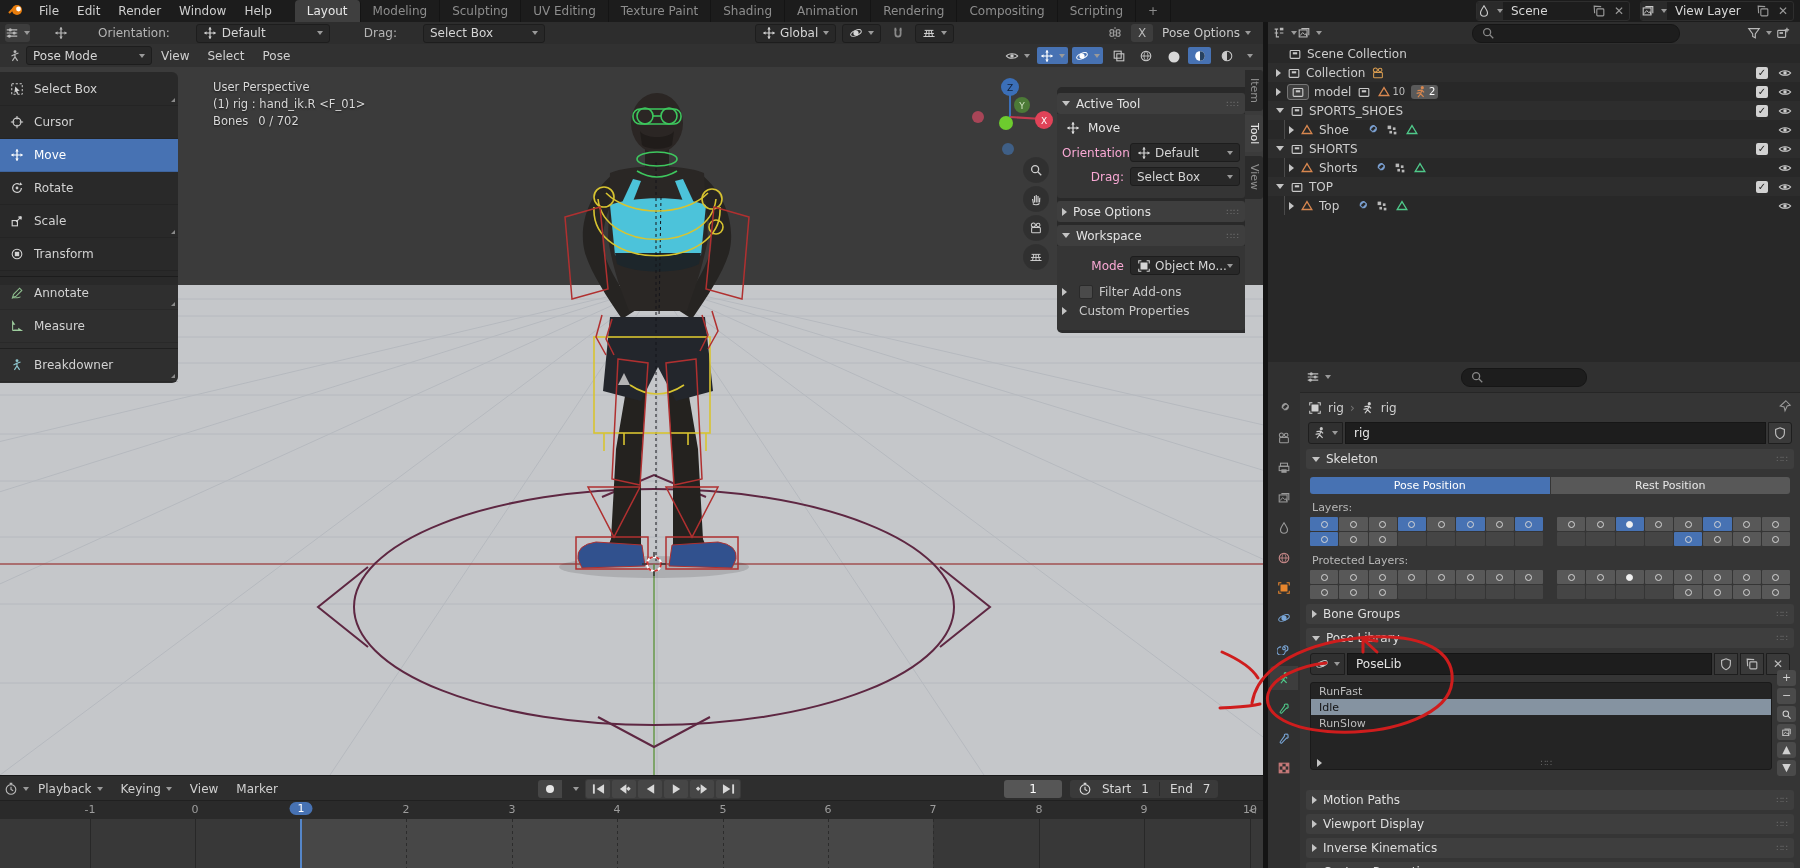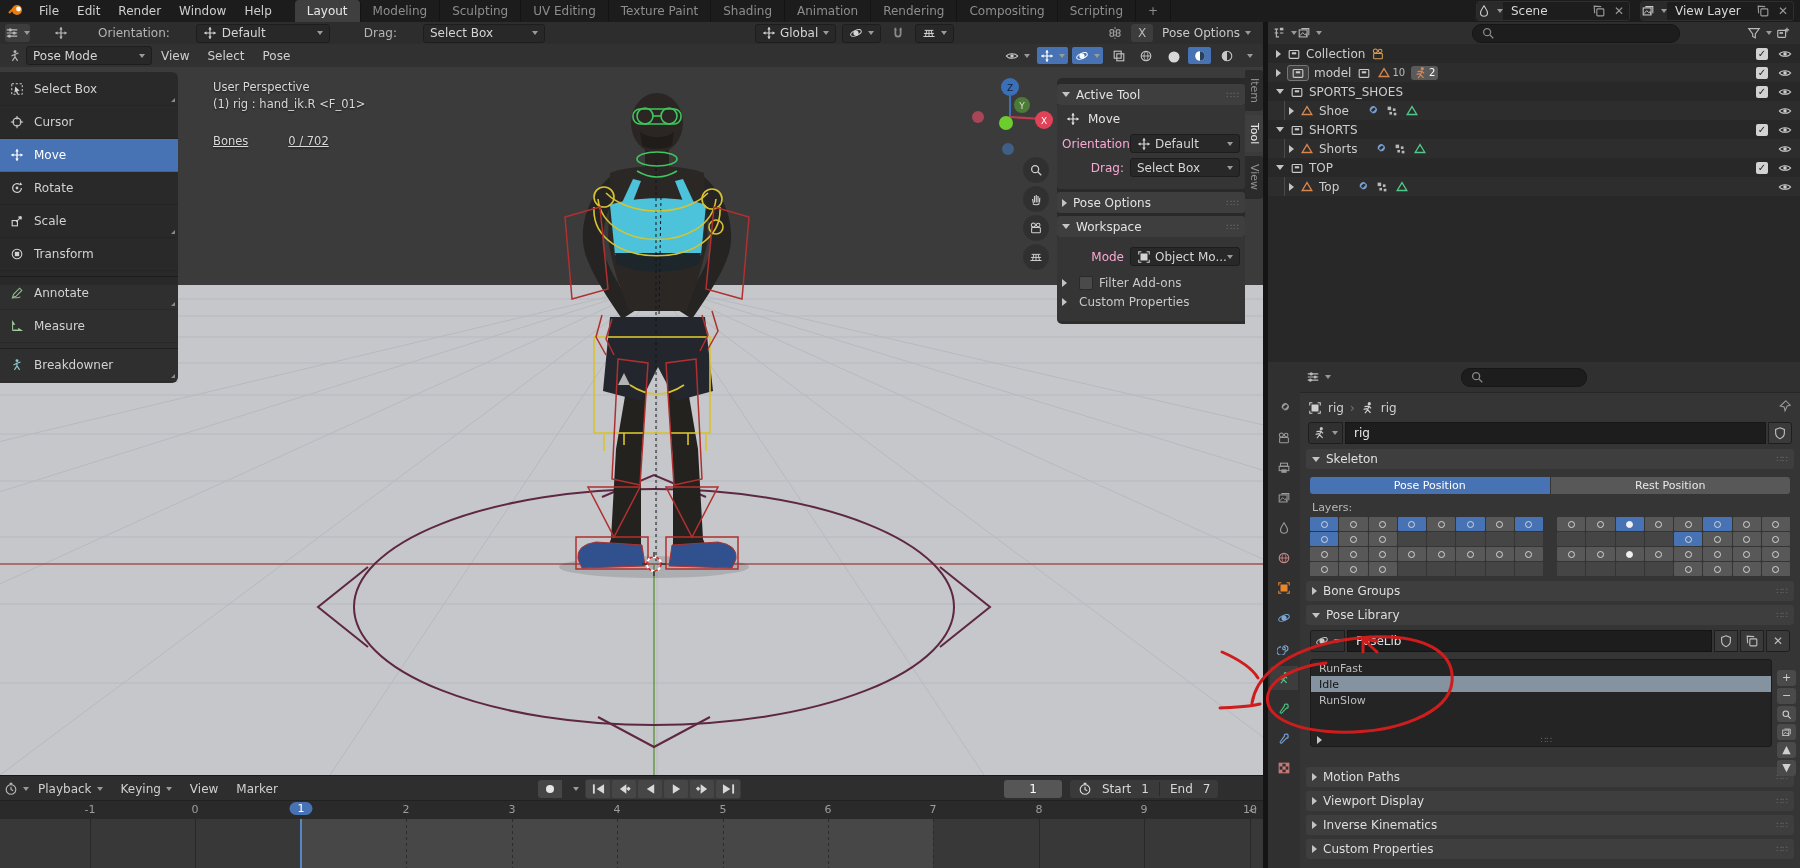--- a/index.html
+++ b/index.html
@@ -34,21 +34,21 @@
   #viewport{left:0;top:67px;width:1263px;height:708px;background:#3b3b3b;overflow:hidden;}
   
   #vtoolbar{left:0;top:5px;width:178px;background:rgba(41,41,41,.96);border-radius:0 6px 6px 0;padding:1px 0;}
   .vtool{height:32px;display:flex;align-items:center;gap:10px;padding:0 10px;color:#d2d2d2;position:relative;border-bottom:1px solid rgba(0,0,0,.12);}
   .vtool.active{background:#4772b3;color:#fff;}
   .vtool .subtri{position:absolute;right:3px;bottom:3px;width:0;height:0;border-left:4px solid transparent;border-bottom:4px solid #8a8a8a;}
   .vtool.gapbefore{margin-top:5px;border-top:1px solid rgba(0,0,0,.3);}
   
   #vpinfo{left:213px;top:12px;color:#d8d8d8;font-size:11.5px;line-height:17px;text-shadow:0 1px 2px rgba(0,0,0,.6);}
   
-  #npanel{left:1057px;top:11px;width:188px;background:rgba(40,40,40,.97);border-radius:5px 0 0 5px;padding:3px 0;}
+  #npanel{left:1057px;top:20px;width:188px;background:rgba(40,40,40,.97);border-radius:5px 0 0 5px;padding:3px 0;}
   .phead{height:21px;display:flex;align-items:center;background:#3e3e3e;border-radius:3px;margin-top:3px;padding:0 5px;color:#e2e2e2;}
   .phead .grips{margin-left:auto;color:#737373;font-size:9px;letter-spacing:1px;}
   .exp{display:inline-block;width:0;height:0;margin-right:6px;}
   .exp.open{border-left:4px solid transparent;border-right:4px solid transparent;border-top:5px solid #c4c4c4;}
   .exp.closed{border-top:4px solid transparent;border-bottom:4px solid transparent;border-left:5px solid #c4c4c4;}
   .pbody{background:#353535;border-radius:0 0 3px 3px;padding:5px 5px 7px 5px;}
   .prow{display:flex;align-items:center;margin:5px 0;}
   .prow .plabel{width:62px;text-align:right;margin-right:6px;color:#f9a8d4;}
   .prow .dd{flex:1;}
   #ntabs{left:1245px;top:3px;width:18px;display:flex;flex-direction:column;gap:4px;}
@@ -658,21 +658,21 @@
             <use href="#ic-pose"></use>
           </svg>
           <span>Breakdowner</span>
           <span class="subtri"></span>
         </div>
     </div>
 
     <div id="vpinfo" class="abs">
       <div>User Perspective</div>
       <div>(1) rig : hand_ik.R &lt;F_01&gt;</div>
-      <div style="margin-top:20px;display:flex;gap:40px;text-decoration:underline;">
+      <div style="margin-top:0;display:flex;gap:10px;">
         <span>Bones</span>
         <span>0 / 702</span>
       </div>
     </div>
 
     <div class="navbtn" style="left:1023px;top:90px;">
         <svg class="i">
           <use href="#ic-loupe"></use>
         </svg>
       </div>
@@ -893,20 +893,26 @@
         <span class="caret"></span>
       </span>
     <span class="tbtn" style="margin-right:6px">
         <svg class="i">
           <use href="#ic-newcol"></use>
         </svg>
       </span>
   </div>
   <div id="outliner" class="abs">
     <div class="orow">
+      <svg class="i" style="margin-left:14px;color:#c9c9c9">
+          <use href="#ic-box"></use>
+        </svg>
+      <span class="olabel">Scene Collection</span>
+    </div>
+    <div class="orow">
       <span class="exp closed" style="margin-left:2px"></span>
       <svg class="i" style="color:#c9c9c9">
           <use href="#ic-box"></use>
         </svg>
       <span class="olabel">Collection</span>
       <span class="badge">
           <svg class="i" style="color:#d89c50">
             <use href="#ic-cam"></use>
           </svg>
         </span>
@@ -1279,20 +1285,21 @@
               </div>
               <div class="lcell s-off">
                 <span class="ldot"></span>
               </div>
               <div class="lcell s-off">
                 <span class="ldot"></span>
               </div>
             </div>
           </div>
       </div>
+      <div class="sublabel">Protected Layers:</div>
       <div class="gridwrap">
         <div class="lgrid">
             <div class="lrow">
               <div class="lcell s-off">
                 <span class="ldot"></span>
               </div>
               <div class="lcell s-off">
                 <span class="ldot"></span>
               </div>
               <div class="lcell s-off">

